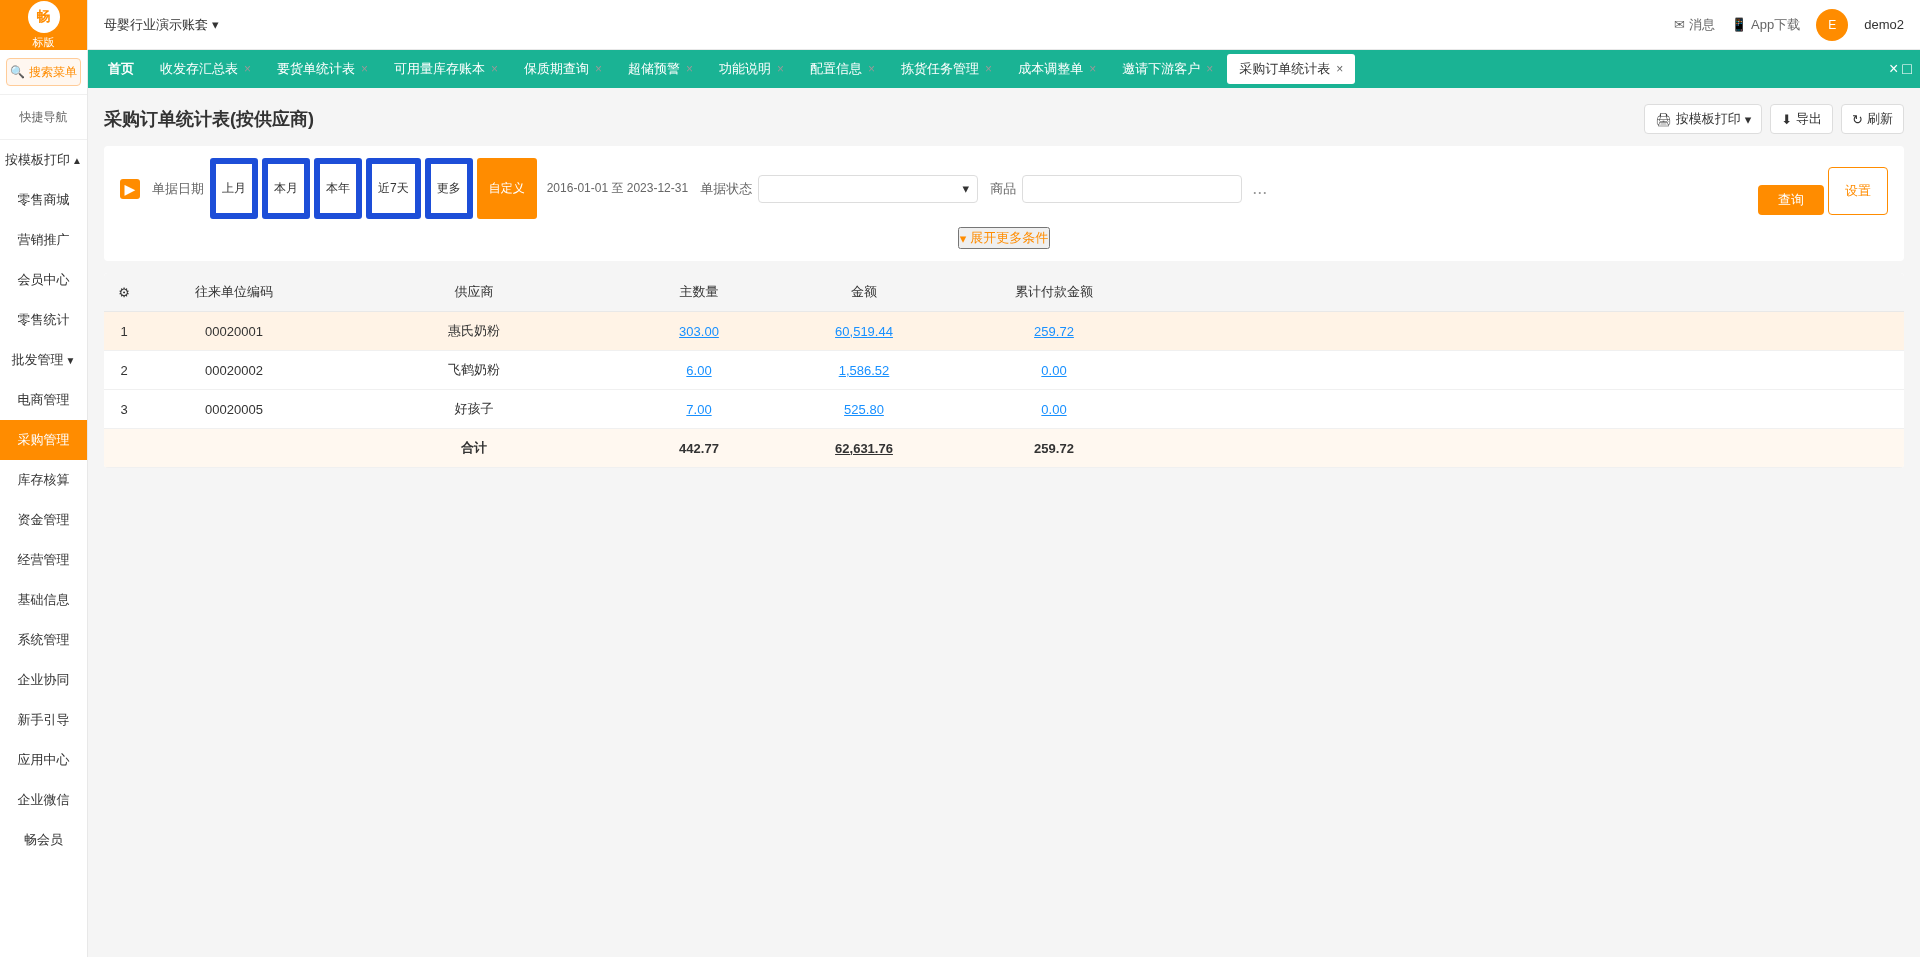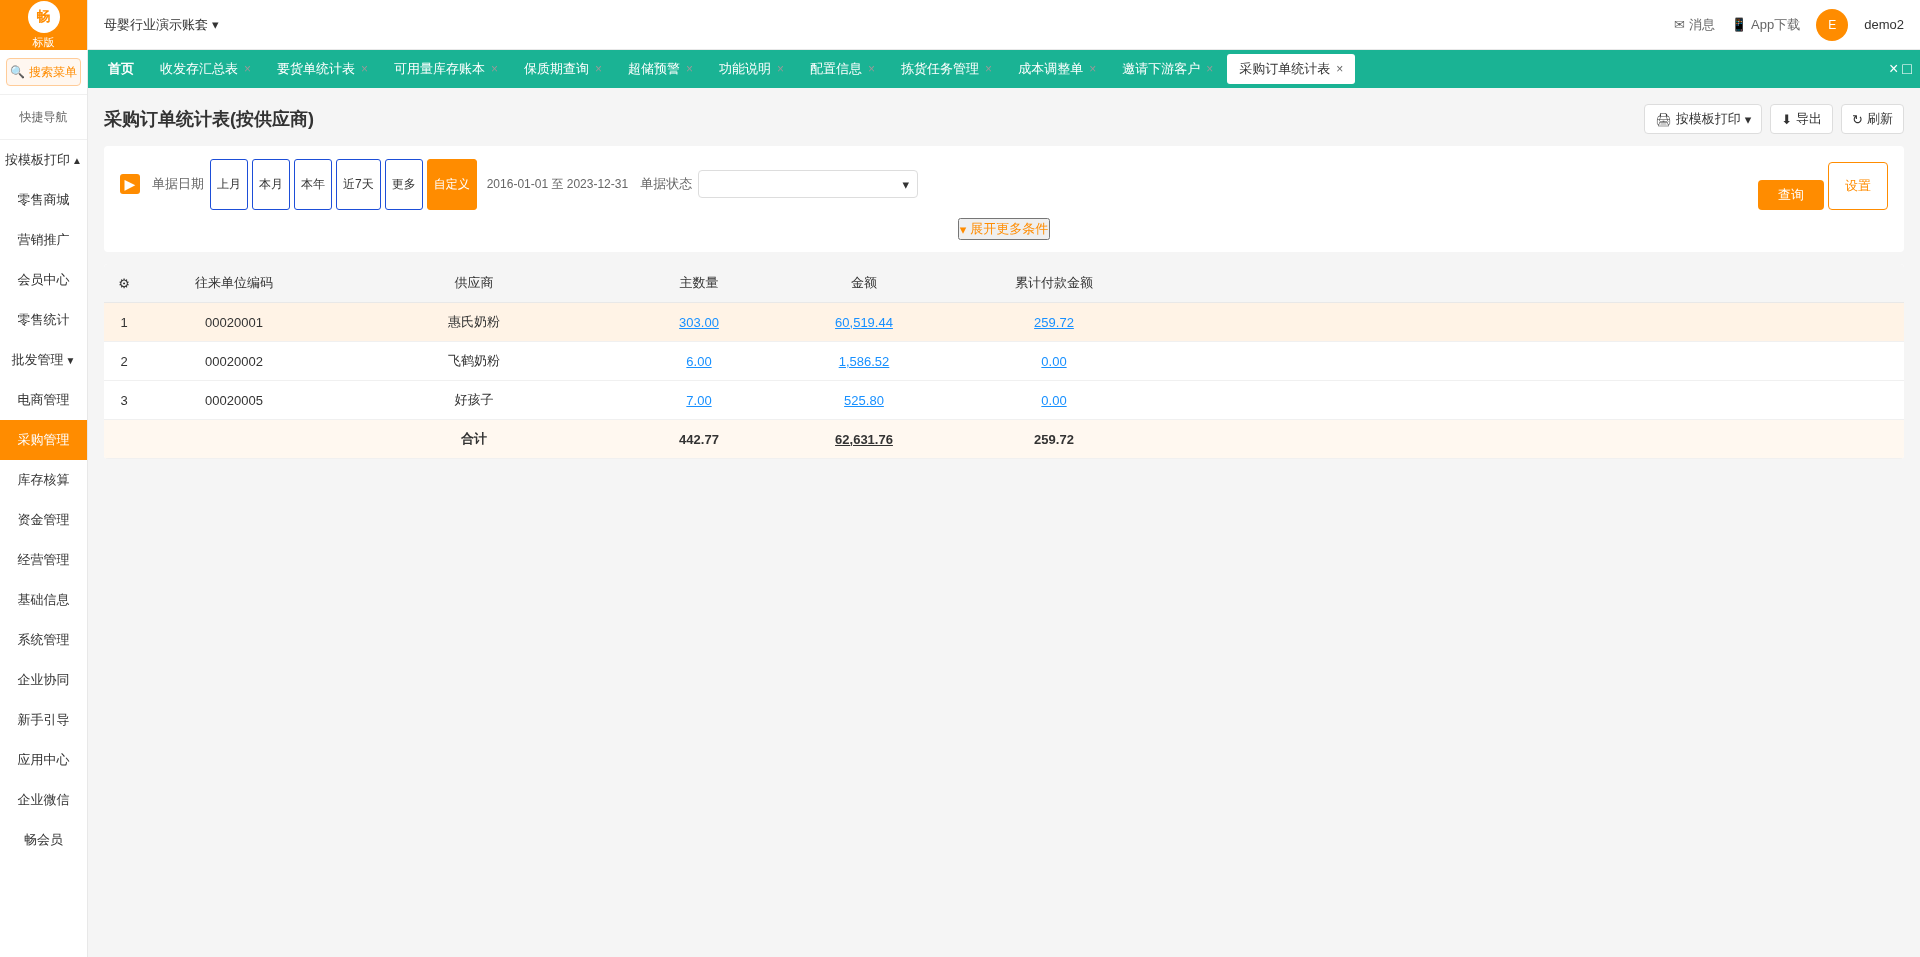--- a/index.html
+++ b/index.html
@@ -51,21 +51,21 @@
     .btn-template { background: #fff; border: 1px solid #ddd; border-radius: 4px; padding: 5px 10px; font-size: 13px; color: #333; cursor: pointer; display: flex; align-items: center; gap: 4px; }
     .btn-export { background: #fff; border: 1px solid #ddd; border-radius: 4px; padding: 5px 10px; font-size: 13px; color: #333; cursor: pointer; display: flex; align-items: center; gap: 4px; }
     .btn-refresh { background: #fff; border: 1px solid #ddd; border-radius: 4px; padding: 5px 10px; font-size: 13px; color: #333; cursor: pointer; display: flex; align-items: center; gap: 4px; }
 
     
     .filter-card { background: #fff; border-radius: 4px; padding: 12px 16px; margin-bottom: 12px; }
     .filter-row { display: flex; align-items: center; gap: 12px; flex-wrap: wrap; }
     .filter-item { display: flex; align-items: center; gap: 6px; }
     .filter-label { font-size: 13px; color: #666; white-space: nowrap; }
     .date-shortcuts { display: flex; gap: 4px; }
-    .date-shortcut-btn { padding: 16px 6px; font-size: 12px; border: 1px solid #1d4ed8; border-radius: 3px; background: #fff; cursor: pointer; color: #333; }
+    .date-shortcut-btn { padding: 16px 6px; font-size: 12px; border: 6px solid #1d4ed8; border-radius: 3px; background: #fff; cursor: pointer; color: #333; }
     .date-shortcut-btn.custom { background: #ff8c00; border-color: #ff8c00; color: #fff; }
     .date-range { font-size: 12px; color: #666; margin-left: 4px; }
     .filter-select { height: 28px; border: 1px solid #ddd; border-radius: 4px; padding: 0 8px; font-size: 13px; color: #333; min-width: 200px; display: flex; align-items: center; justify-content: space-between; cursor: pointer; background: #fff; }
     .filter-input { height: 28px; border: 1px solid #ddd; border-radius: 4px; padding: 0 8px; font-size: 13px; min-width: 200px; }
     .filter-more-btn { color: #ff8c00; font-size: 13px; cursor: pointer; display: flex; align-items: center; gap: 4px; margin: 8px auto 0; }
     .btn-query { background: #ff8c00; color: #fff; border: none; border-radius: 4px; padding: 6px 20px; font-size: 13px; cursor: pointer; }
     .btn-settings { background: #fff; color: #ff8c00; border: 1px solid #ff8c00; border-radius: 4px; padding: 14px 16px; font-size: 13px; cursor: pointer; margin-top: 4px; }
 
     
     .query-actions { display: flex; flex-direction: row; align-items: flex-end; gap: 4px; margin-left: auto; }
@@ -295,20 +295,25 @@
         </div>
 
         <div class="filter-item">
           <span class="filter-label">单据状态</span>
           <div class="filter-select" style="min-width:220px;">
             <span></span>
             <span>▾</span>
           </div>
         </div>
 
+        <div class="filter-item">
+          <span class="filter-label">商品</span>
+          <input type="text" class="filter-input" style="min-width: 220px;">
+          <span style="cursor:pointer; color:#999; font-size:18px; margin-left:4px;">...</span>
+        </div>
 
         <div class="query-actions">
           <button class="btn-query">
             <span>查询</span>
           </button>
           <button class="btn-settings">
             <span>设置</span>
           </button>
         </div>
       </div>

